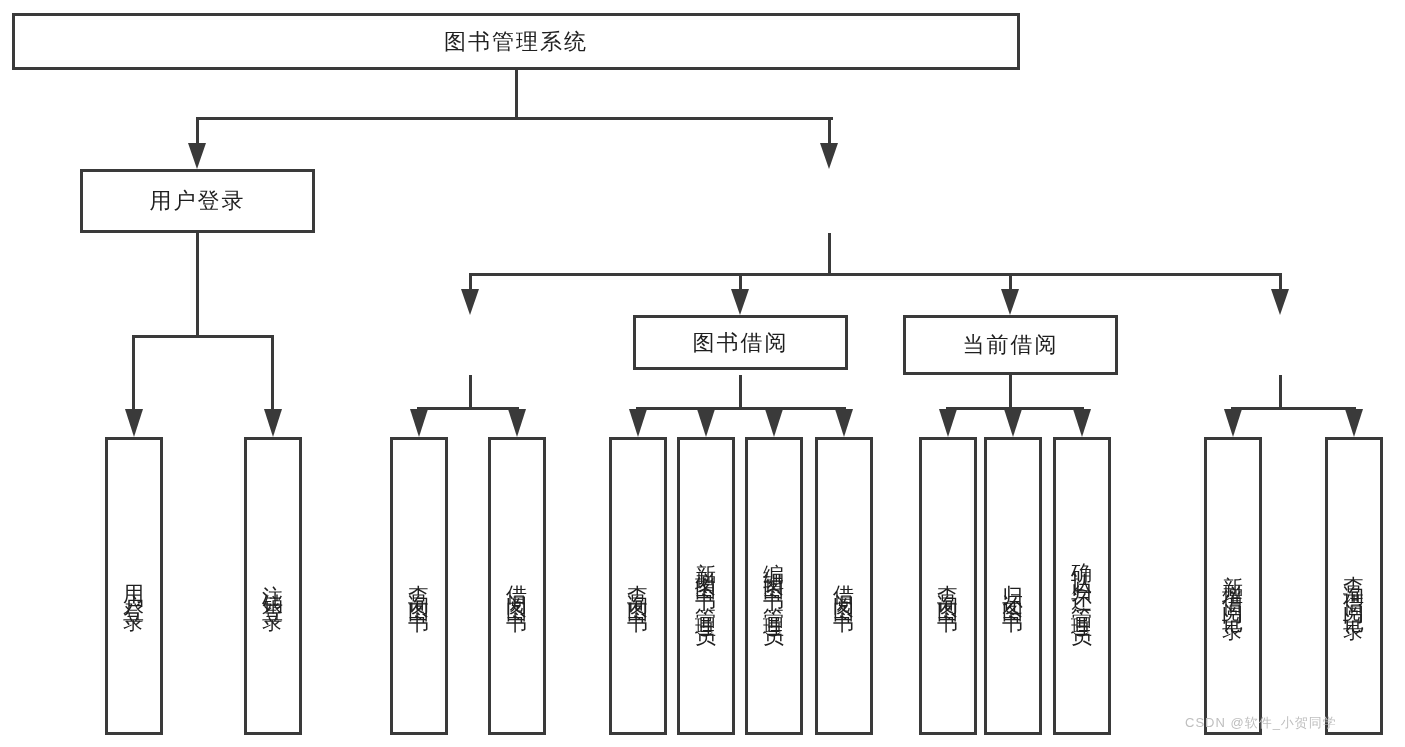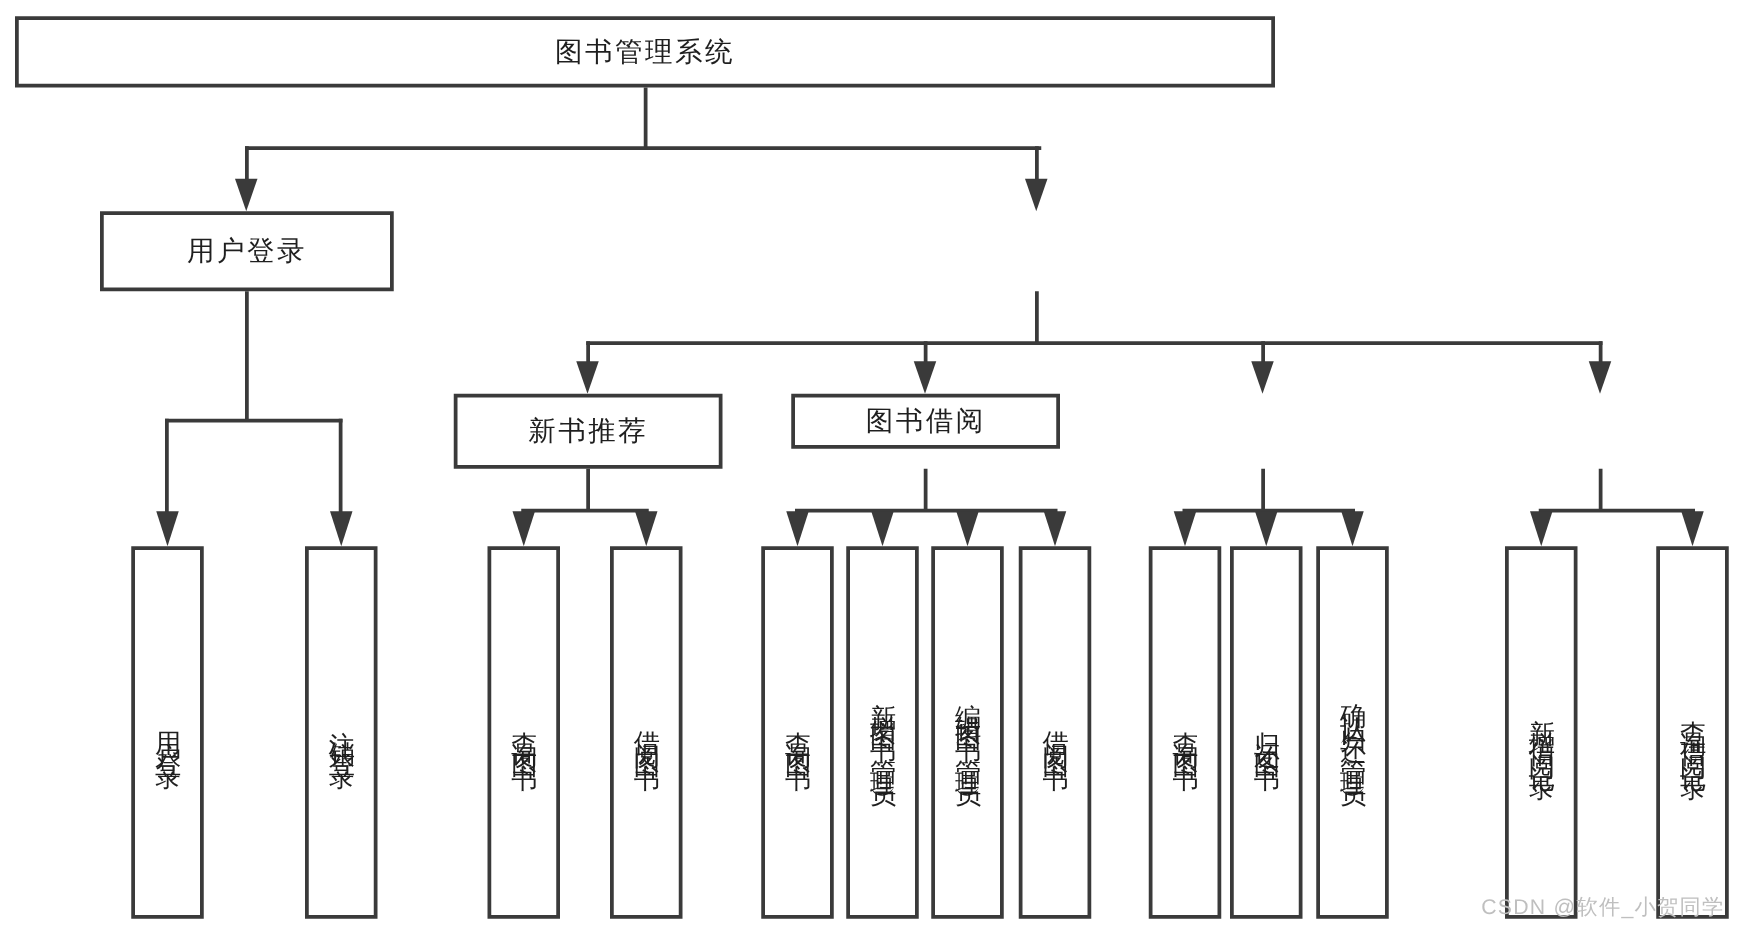--- a/index.html
+++ b/index.html
@@ -27,21 +27,21 @@
     writing-mode:vertical-rl;text-orientation:mixed;
     font-size:21px;letter-spacing:9px;line-height:1;color:var(--text);
   }
   .hline,.vline{position:absolute;background:var(--line);}
   .hline{height:3px;}
   .vline{width:3px;}
   .arrow{position:absolute;width:0;height:0;border-left:9px solid transparent;border-right:9px solid transparent;}
   .a26{border-top:26px solid var(--line);}
   .a28{border-top:28px solid var(--line);}
   .watermark{
-    position:absolute;left:1185px;top:714px;font-size:17px;
+    position:absolute;left:1185px;top:714px;font-size:13px;
     color:var(--watermark);letter-spacing:1px;white-space:nowrap;text-align:center;
   }
 </style>
 </head>
 <body>
 
 <div class="canvas">
 
   <div class="hbox" style="left:12px;top:13px;width:1008px;height:57px">
     <span>图书管理系统</span>
@@ -69,25 +69,25 @@
   <div class="hline" style="left:469px;top:273px;width:813px"></div>
   <div class="vline" style="left:469px;top:273px;height:18px"></div>
   <div class="arrow a26" style="left:461px;top:289px"></div>
   <div class="vline" style="left:739px;top:273px;height:18px"></div>
   <div class="arrow a26" style="left:731px;top:289px"></div>
   <div class="vline" style="left:1009px;top:273px;height:18px"></div>
   <div class="arrow a26" style="left:1001px;top:289px"></div>
   <div class="vline" style="left:1279px;top:273px;height:18px"></div>
   <div class="arrow a26" style="left:1271px;top:289px"></div>
 
-  <div class="hbox" style="left:363px;top:315px;width:215px;height:60px">
-    <span>新书推荐</span>
+  <div class="hbox" style="left:633px;top:315px;width:215px;height:55px">
+    <span>图书借阅</span>
   </div>
-  <div class="hbox" style="left:633px;top:315px;width:215px;height:44px">
-    <span>图书借阅</span>
+  <div class="hbox" style="left:903px;top:315px;width:215px;height:60px">
+    <span>当前借阅</span>
   </div>
 
   <div class="vline" style="left:469px;top:375px;height:34px"></div>
   <div class="hline" style="left:417px;top:407px;width:102px"></div>
   <div class="arrow a28" style="left:410px;top:409px"></div>
   <div class="arrow a28" style="left:508px;top:409px"></div>
 
   <div class="vline" style="left:739px;top:375px;height:34px"></div>
   <div class="hline" style="left:636px;top:407px;width:210px"></div>
   <div class="arrow a28" style="left:629px;top:409px"></div>

